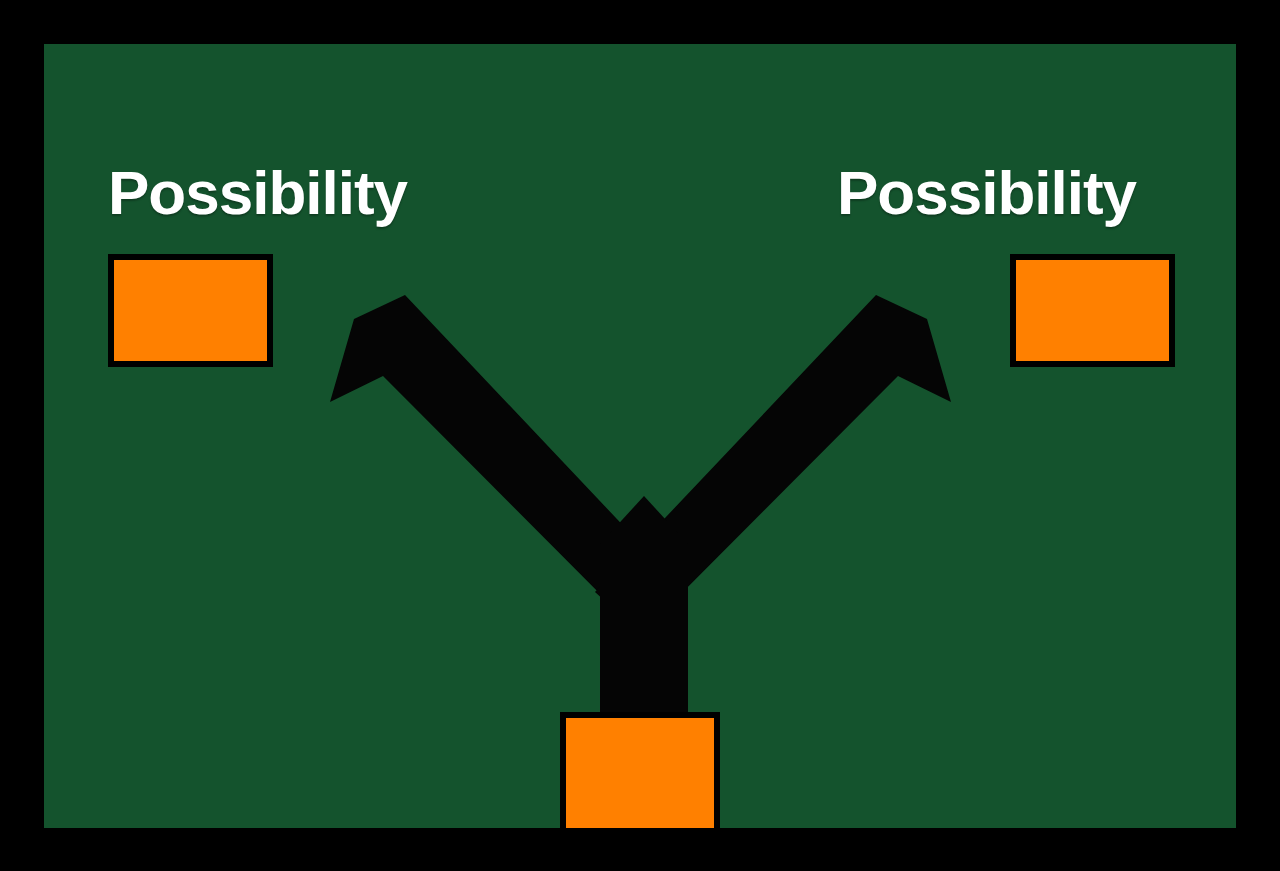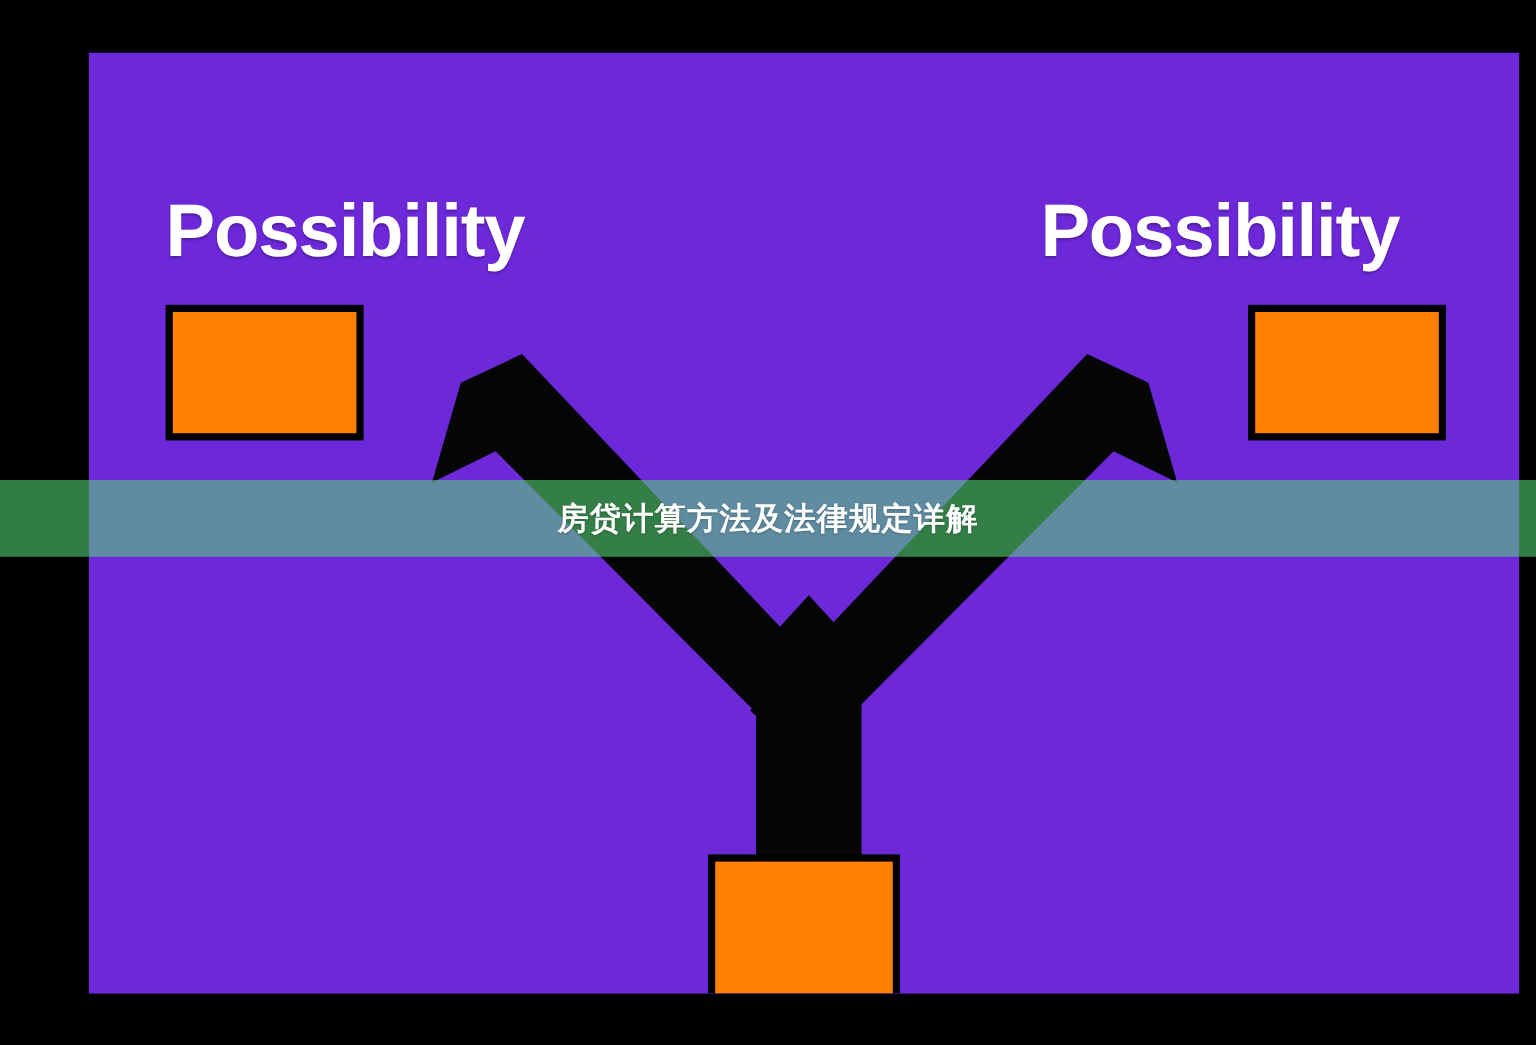--- a/index.html
+++ b/index.html
@@ -22,23 +22,22 @@
     overflow: hidden;
   }
 
   
   #green-panel {
     position: absolute;
     left: 44px;
     top: 44px;
     width: 1192px;
     height: 784px;
-    background: #6d28d9;
+    background: #14532d;
     overflow: hidden;
-    margin-left: 30px;
   }
 
   
   #diagram-svg {
     position: absolute;
     left: 0;
     top: 0;
     width: 1192px;
     height: 784px;
     display: block;
@@ -106,17 +105,14 @@
       <rect x="516" y="668" width="160" height="120" fill="#000000"></rect>
       <rect x="522" y="674" width="148" height="114" fill="#ff8000"></rect>
     </svg>
 
     <div class="possibility-label" id="possibility-left">Possibility</div>
 
     <div class="possibility-label" id="possibility-right">Possibility</div>
 
   </div>
 
-  <div id="caption-banner">
-    <span id="caption-text">房贷计算方法及法律规定详解</span>
-  </div>
 
 </div>
 
 </body></html>

